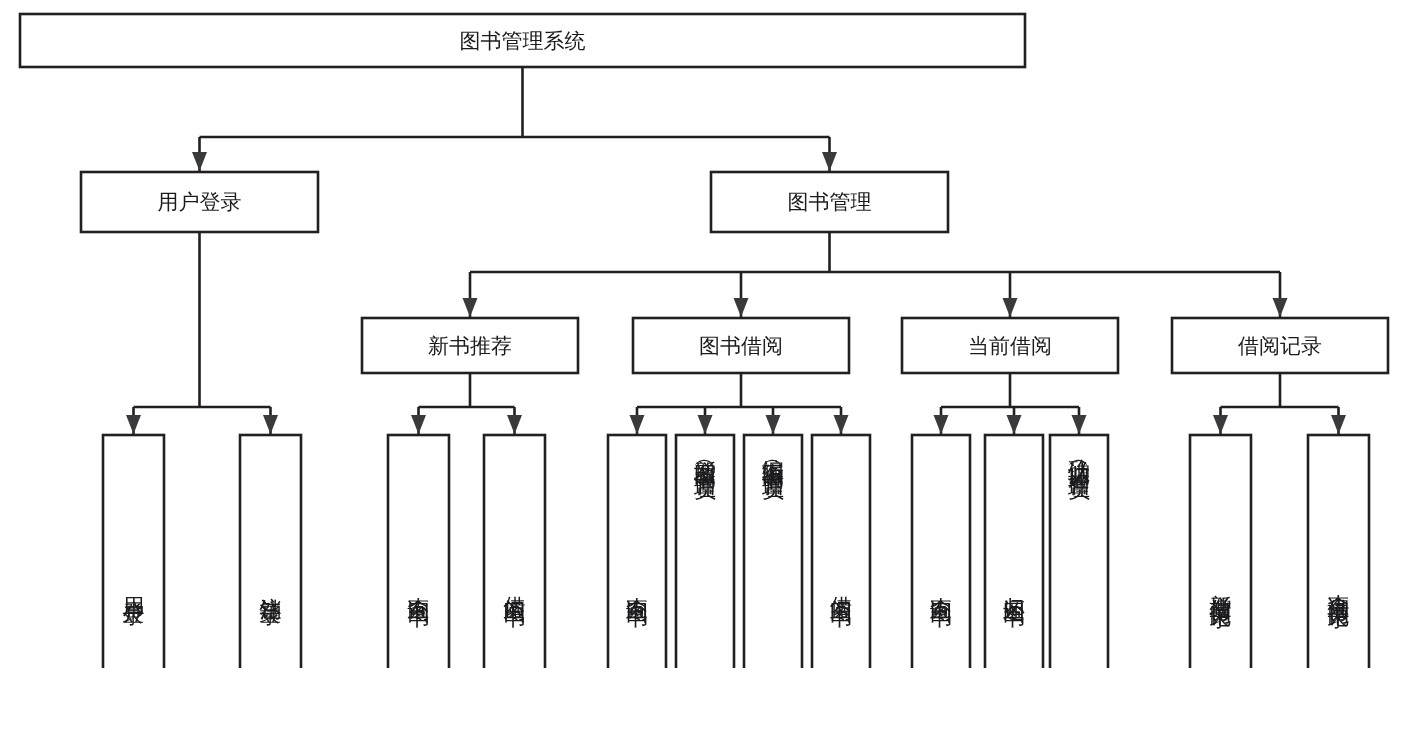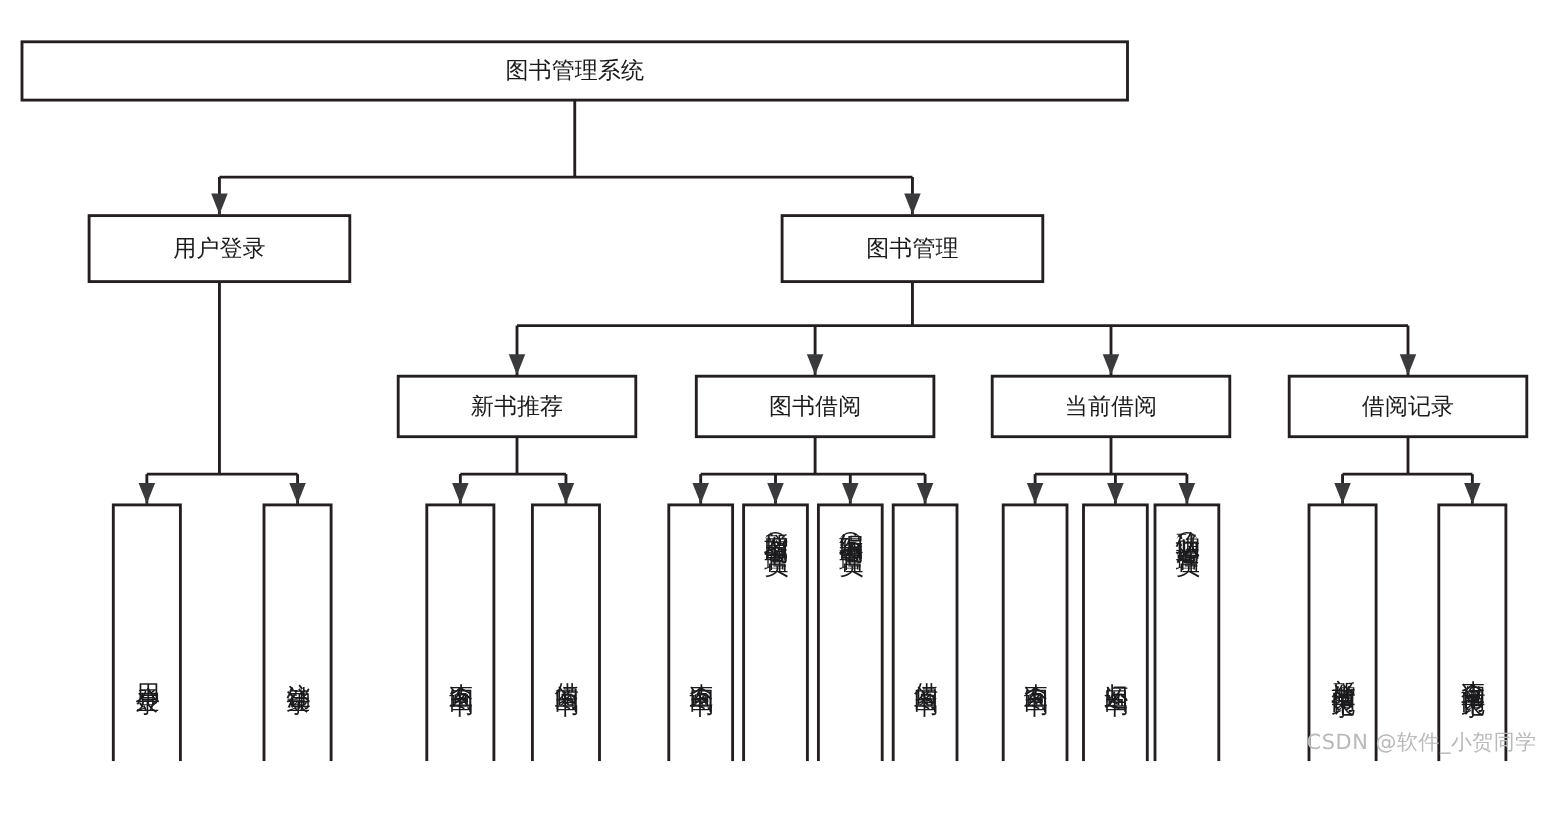--- a/index.html
+++ b/index.html
@@ -10,21 +10,20 @@
   }
   body {
     font-family: "DejaVu Sans", "Liberation Sans", sans-serif;
   }
   #diagram-root {
     position: relative;
     width: 1405px;
     height: 668px;
     background: #ffffff;
     overflow: hidden;
-    margin-top: 24px;
   }
   svg.flow {
     position: absolute;
     left: 0;
     top: 0;
     width: 1405px;
     height: 747px;
   }
   .node-box {
     fill: #ffffff;
@@ -210,15 +209,14 @@
         <div class="vlabel" style="padding-top: 6px;">确认归还（管理员）</div>
       </div>
       <div class="vlabel-wrap" style="left: 1190px; top: 435px; width: 61px; height: 300px;">
         <div class="vlabel">新增借阅记录</div>
       </div>
       <div class="vlabel-wrap" style="left: 1308px; top: 435px; width: 61px; height: 300px;">
         <div class="vlabel">查询借阅记录</div>
       </div>
     </div>
 
-  <div class="watermark">CSDN @软件_小贺同学</div>
 
 </div>
 
 </body></html>

